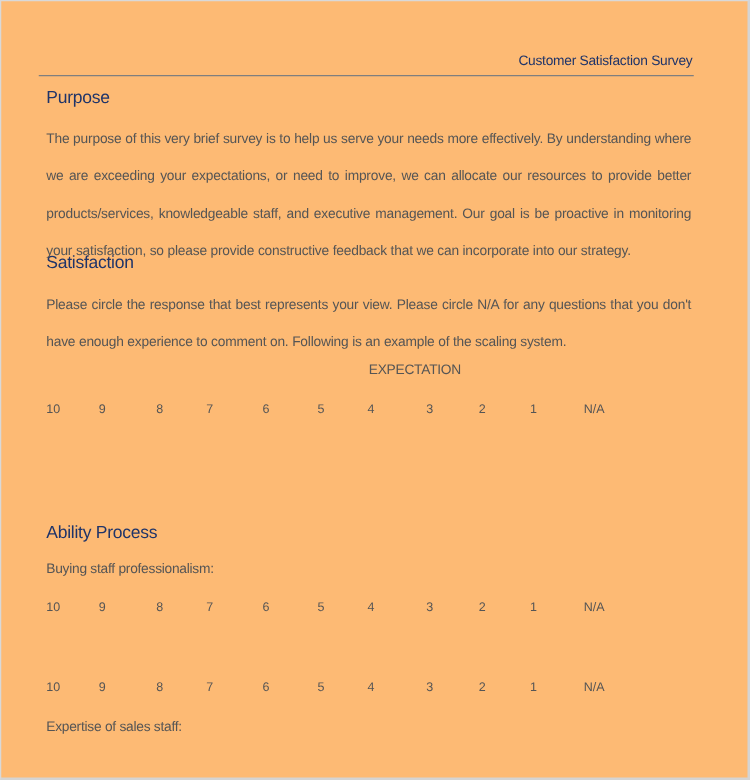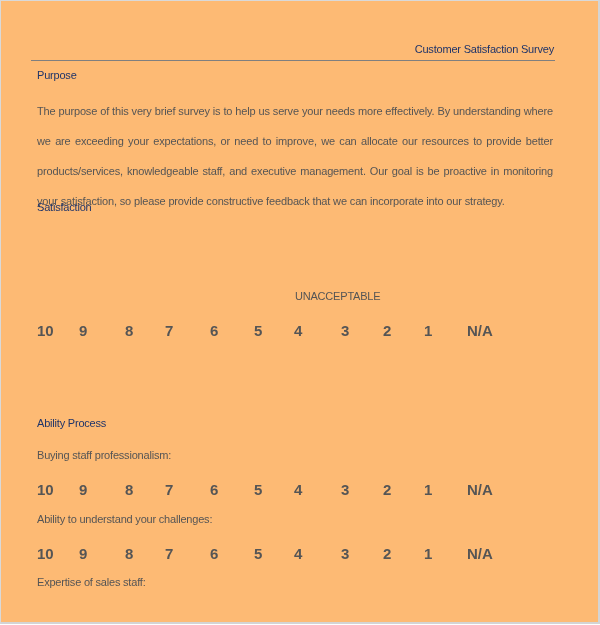--- a/index.html
+++ b/index.html
@@ -14,49 +14,50 @@
     }
     .header-title {
       position: absolute; right: 44px; top: 42px;
       font-size: 11px; color: #1f3469; letter-spacing: -0.2px;
     }
     .header-rule {
       position: absolute; left: 30px; top: 59px; width: 524px; height: 0;
       border-top: 1px solid #7f7f7f;
     }
     .heading {
-      position: absolute; left: 36px; font-size: 11px; color: #1f3469; letter-spacing: -0.2px;
+      position: absolute; left: 36px; font-size: 14px; color: #1f3469; letter-spacing: -0.2px;
     }
     .para {
       position: absolute; left: 36px; width: 516px;
       font-size: 11px; line-height: 30px; color: #555555;
       text-align: justify; text-align-last: left; letter-spacing: -0.15px;
     }
     .label {
       position: absolute; font-size: 11px; color: #555555; letter-spacing: -0.2px; white-space: nowrap;
     }
     .scale-row { position: absolute; left: 0; width: 600px; height: 14px; }
     .scale-row span {
-      position: absolute; top: 0; font-size: 15px; color: #555555; white-space: nowrap; font-weight: bold;
+      position: absolute; top: 0; font-size: 10px; color: #555555; white-space: nowrap;
     }
   </style>
 </head>
 <body>
 
 <div class="page">
 
   <div class="header-title">Customer Satisfaction Survey</div>
   <div class="header-rule"></div>
 
   <div class="heading" style="top:68px;">Purpose</div>
   <div class="para" style="top:95px;">The purpose of this very brief survey is to help us serve your needs more effectively.  By understanding where we are exceeding your expectations, or need to improve, we can allocate our resources to provide better products/services, knowledgeable staff, and executive management.  Our goal is be proactive in monitoring your satisfaction, so please provide constructive feedback that we can incorporate into our strategy.</div>
 
   <div class="heading" style="top:200px;">Satisfaction</div>
+  <div class="para" style="top:228px;">Please circle the response that best represents your view.  Please circle N/A for any questions that you don't have enough experience to comment on.  Following is an example of the scaling system.</div>
 
-  <div class="label" style="left:294px; top:289px;">UNACCEPTABLE</div>
+  <div class="label" style="left:294px; top:289px;">EXPECTATION</div>
 
   <div class="scale-row" style="top:321px;">
     <span style="left:36px;">10</span>
     <span style="left:78px;">9</span>
     <span style="left:124px;">8</span>
     <span style="left:164px;">7</span>
     <span style="left:209px;">6</span>
     <span style="left:253px;">5</span>
     <span style="left:293px;">4</span>
     <span style="left:340px;">3</span>
@@ -75,21 +76,20 @@
     <span style="left:164px;">7</span>
     <span style="left:209px;">6</span>
     <span style="left:253px;">5</span>
     <span style="left:293px;">4</span>
     <span style="left:340px;">3</span>
     <span style="left:382px;">2</span>
     <span style="left:423px;">1</span>
     <span style="left:466px;">N/A</span>
   </div>
 
-  <div class="label" style="left:36px; top:512px;">Ability to understand your challenges:</div>
   <div class="scale-row" style="top:544px;">
     <span style="left:36px;">10</span>
     <span style="left:78px;">9</span>
     <span style="left:124px;">8</span>
     <span style="left:164px;">7</span>
     <span style="left:209px;">6</span>
     <span style="left:253px;">5</span>
     <span style="left:293px;">4</span>
     <span style="left:340px;">3</span>
     <span style="left:382px;">2</span>

